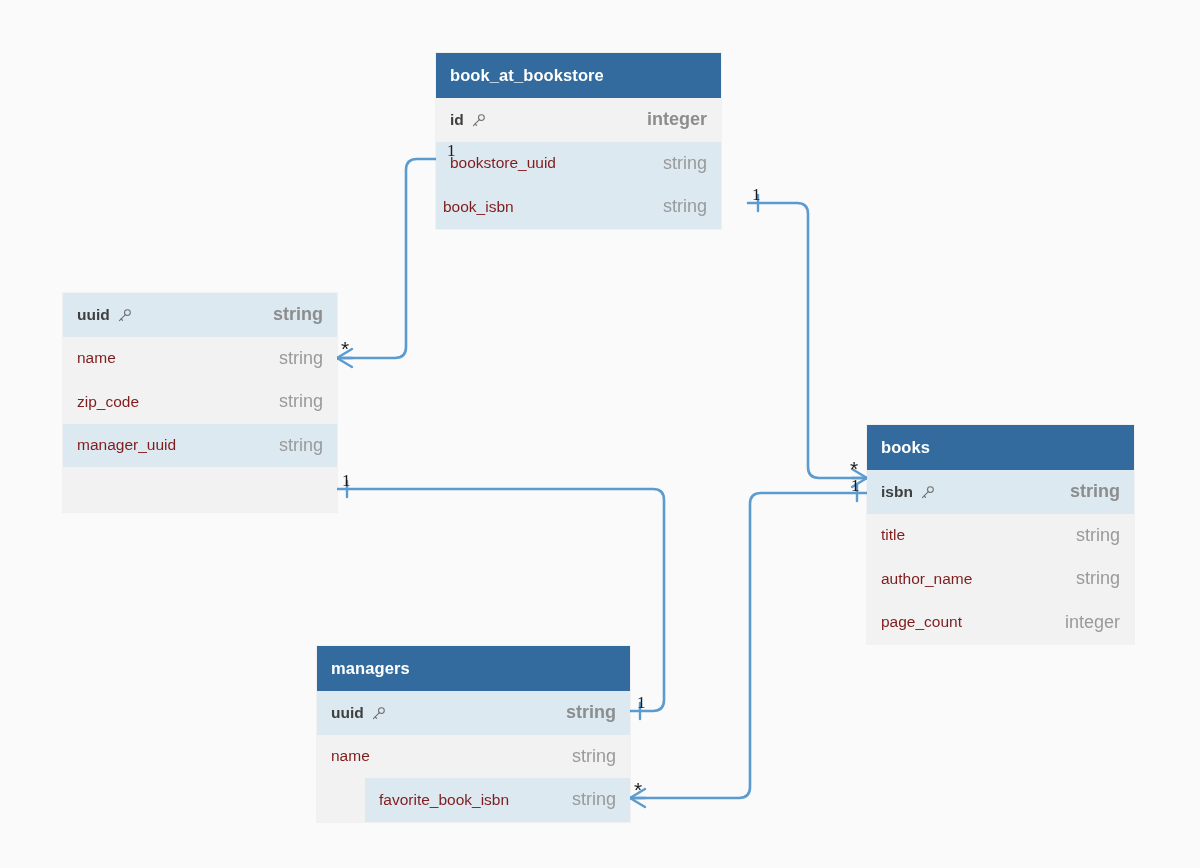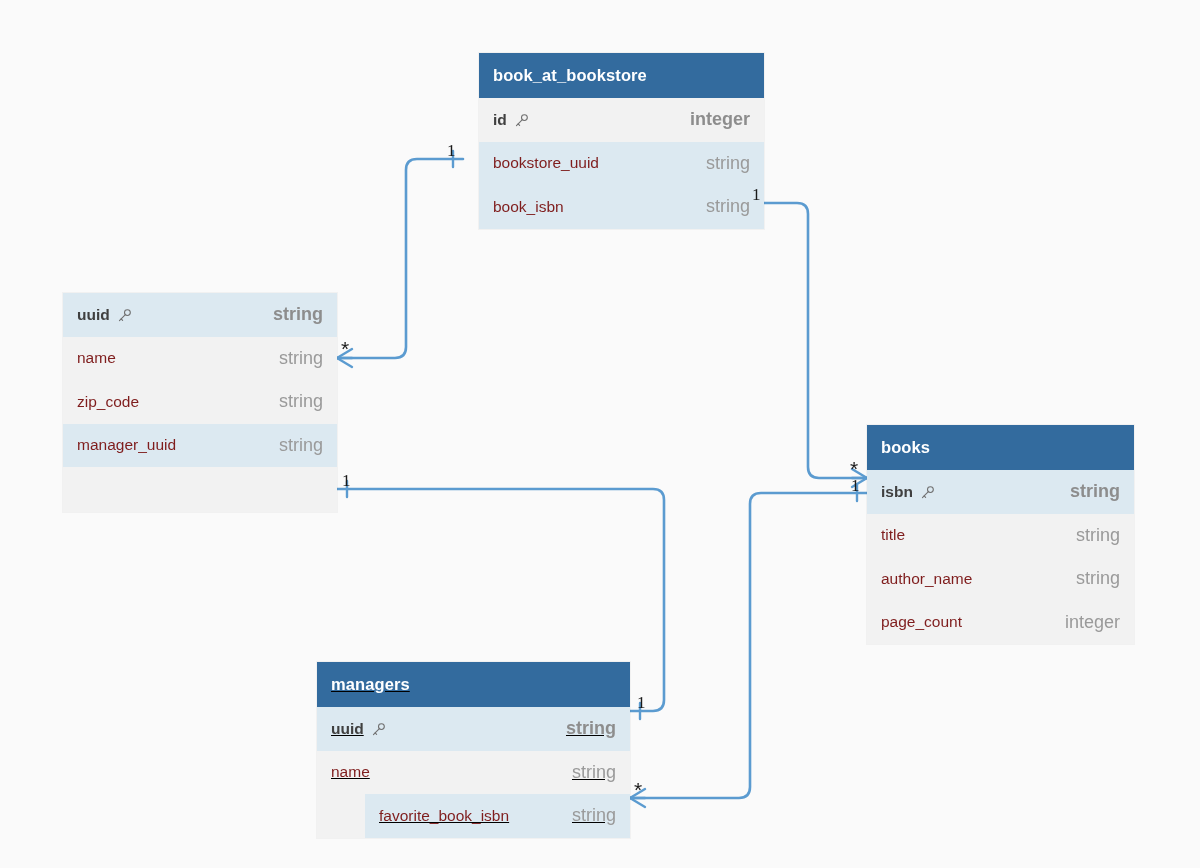--- a/index.html
+++ b/index.html
@@ -131,42 +131,42 @@
       <g>
         <path d="M 630 798 L 739 798 Q 750 798 750 787 L 750 504 Q 750 493 761 493 L 867 493" fill="none" stroke="#5b9bd0" stroke-width="2.6" stroke-linecap="round" stroke-linejoin="round"></path>
         <line x1="630" y1="798" x2="645" y2="789" stroke="#5b9bd0" stroke-width="2.4" stroke-linecap="round"></line>
         <line x1="630" y1="798" x2="645" y2="798" stroke="#5b9bd0" stroke-width="2.4" stroke-linecap="round"></line>
         <line x1="630" y1="798" x2="645" y2="807" stroke="#5b9bd0" stroke-width="2.4" stroke-linecap="round"></line>
         <line x1="857" y1="485" x2="857" y2="501" stroke="#5b9bd0" stroke-width="2.4" stroke-linecap="round"></line>
       </g>
     </svg>
 
   <div id="entities-layer">
-      <div class="entity" style="left: 479px; top: 53px; width: 285px; height: 175.5px;">
+      <div class="entity" style="left: 436px; top: 53px; width: 285px; height: 175.5px;">
         <div class="entity-header" style="background: rgb(51, 107, 158);">book_at_bookstore</div>
         <div class="field-row pk" style="background: rgb(242, 242, 242);">
           <div class="field-name">
             <span>id</span>
             <span class="key-icon">
               <svg viewBox="0 0 16 16" width="15" height="15" fill="none" stroke="#6f6f6f" stroke-width="1.15" stroke-linecap="round" stroke-linejoin="round">
                 <circle cx="11.1" cy="4.9" r="3.1"></circle>
                 <path d="M8.9 7.1 L2.6 13.4"></path>
                 <path d="M4.4 11.6 L6.0 13.2"></path>
               </svg>
             </span>
           </div>
           <div class="field-type">integer</div>
         </div>
         <div class="field-row alt" style="background: rgb(220, 233, 241);">
           <div class="field-name">
             <span>bookstore_uuid</span>
           </div>
           <div class="field-type">string</div>
         </div>
-        <div class="field-row alt" style="background: rgb(220, 233, 241);">
+        <div class="field-row alt" style="background: rgb(220, 233, 241); padding-left: 7px;">
           <div class="field-name">
             <span>book_isbn</span>
           </div>
           <div class="field-type">string</div>
         </div>
       </div>
       <div class="entity" style="left: 63px; top: 293px; width: 274px; height: 219px;">
         <div class="field-row alt pk" style="background: rgb(220, 233, 241);">
           <div class="field-name">
             <span>uuid</span>
@@ -226,21 +226,21 @@
           </div>
           <div class="field-type">string</div>
         </div>
         <div class="field-row" style="background: rgb(242, 242, 242);">
           <div class="field-name">
             <span>page_count</span>
           </div>
           <div class="field-type">integer</div>
         </div>
       </div>
-      <div class="entity" style="left: 317px; top: 662px; width: 313px; height: 175.5px; text-decoration: underline;">
+      <div class="entity" style="left: 317px; top: 646px; width: 313px; height: 175.5px;">
         <div class="entity-header" style="background: rgb(51, 107, 158);">managers</div>
         <div class="field-row alt pk" style="background: rgb(220, 233, 241);">
           <div class="field-name">
             <span>uuid</span>
             <span class="key-icon">
               <svg viewBox="0 0 16 16" width="15" height="15" fill="none" stroke="#6f6f6f" stroke-width="1.15" stroke-linecap="round" stroke-linejoin="round">
                 <circle cx="11.1" cy="4.9" r="3.1"></circle>
                 <path d="M8.9 7.1 L2.6 13.4"></path>
                 <path d="M4.4 11.6 L6.0 13.2"></path>
               </svg>

